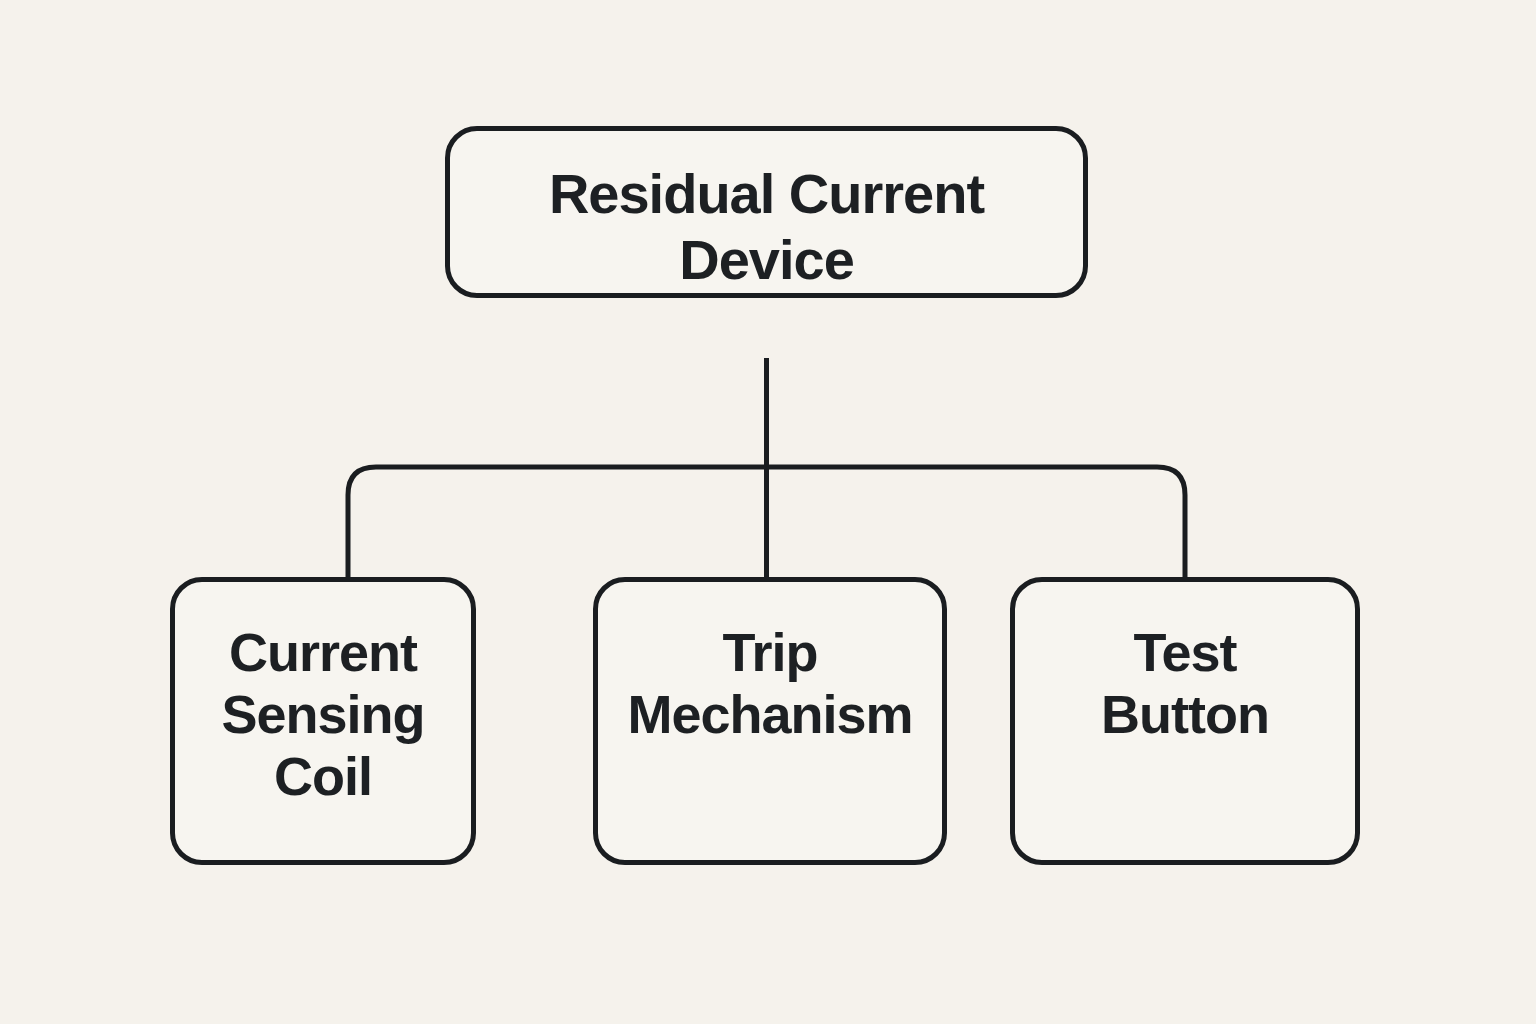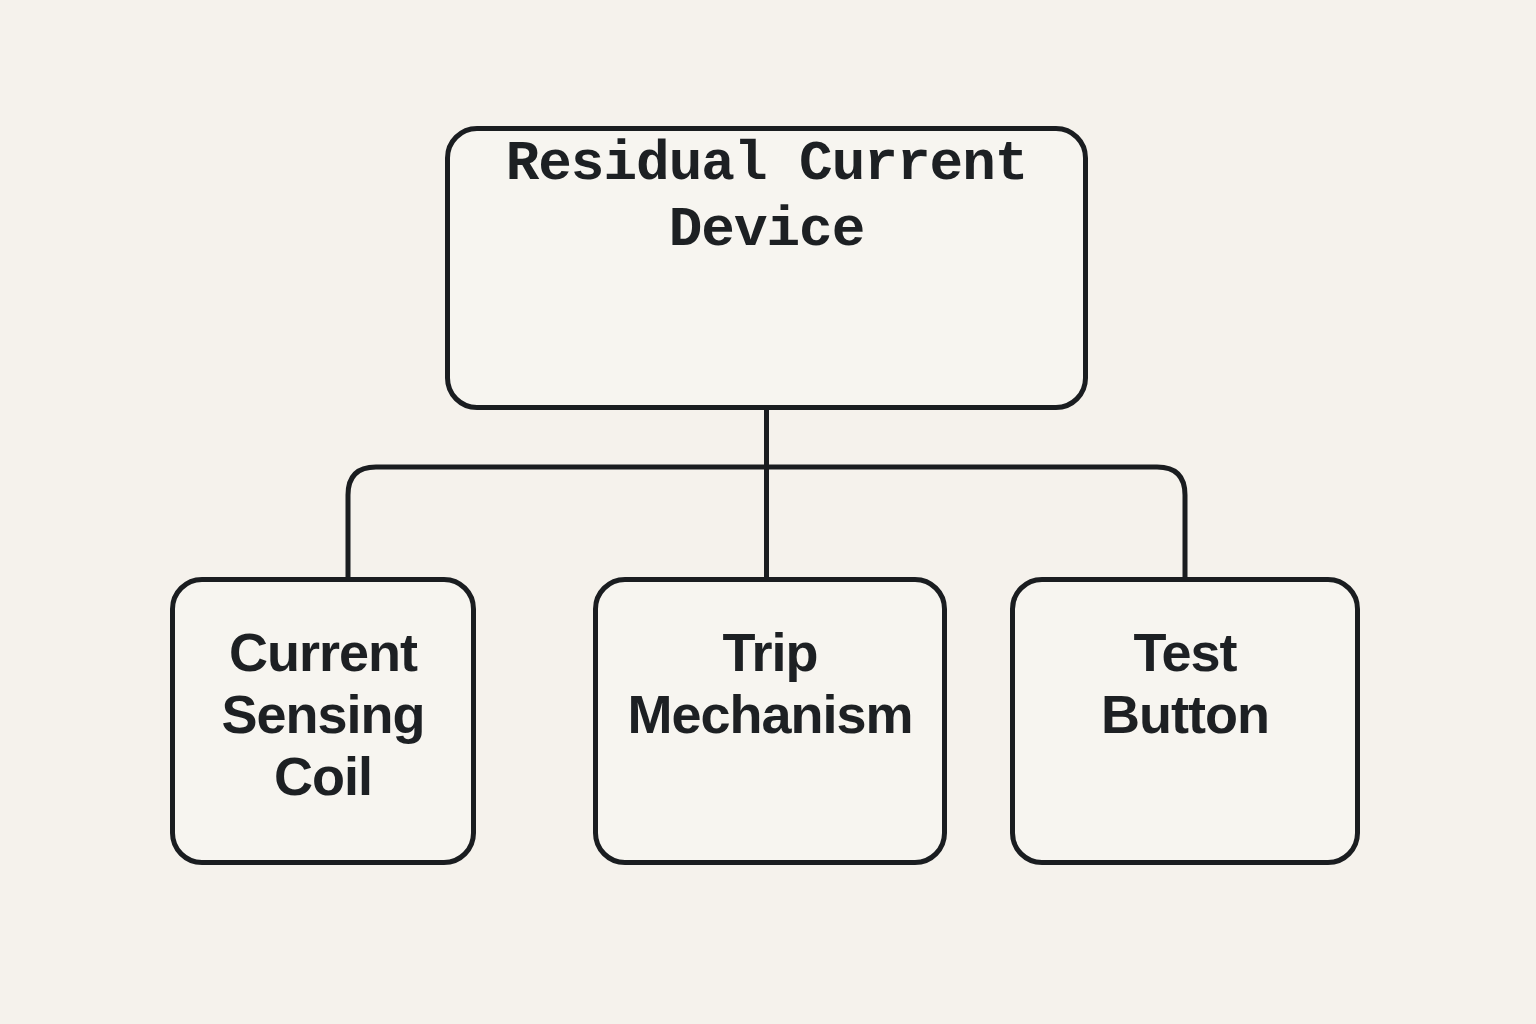--- a/index.html
+++ b/index.html
@@ -39,25 +39,24 @@
     white-space: pre-line;
     letter-spacing: -1px;
   }
   .node .node-label {
     display: block;
   }
   .node-root {
     left: 445px;
     top: 126px;
     width: 643px;
-    height: 284px;
-    align-items: flex-start;
+    height: 172px;
+    align-items: flex-end;
     font-size: 56px;
     line-height: 66px;
-    font-family: Liberation Mono, monospace;
   }
   .node-child {
     top: 577px;
     height: 288px;
     align-items: flex-start;
     padding-top: 39px;
     font-size: 54px;
     line-height: 62px;
   }
   .node-child-1 { left: 170px;  width: 306px; }

